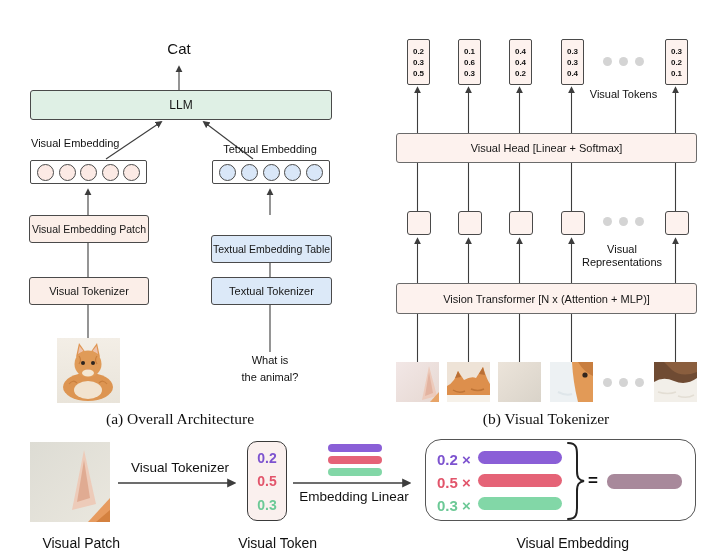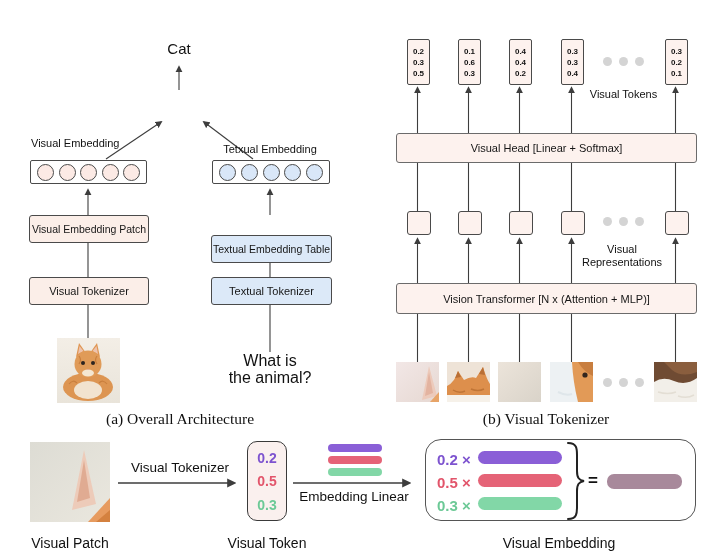--- a/index.html
+++ b/index.html
@@ -30,21 +30,21 @@
   .patch{position:absolute;z-index:2;width:43px;height:40px;overflow:hidden;}
   .c-token-box{position:absolute;z-index:2;left:247px;top:441px;width:40px;height:80px;
                background:#faf0ee;border:1.5px solid #3a3a3a;border-radius:10px;display:flex;
                flex-direction:column;align-items:center;justify-content:space-evenly;
                font-size:14px;font-weight:600;box-sizing:border-box;}
   .purpletx{color:#7d53cf;} .redtx{color:#e2556b;} .greentx{color:#6cc996;}
   .pill{position:absolute;z-index:2;border-radius:7px;}
   .eqrow-coef{position:absolute;z-index:3;font-size:15px;font-weight:600;white-space:nowrap;}
   .bigbox{position:absolute;z-index:2;left:425px;top:439px;width:271px;height:82px;
           border:1.5px solid #555;border-radius:16px;background:#fff;box-sizing:border-box;}
-  .blabel{font-size:14px;text-align:center;}
+  .blabel{font-size:14px;text-align:right;}
   .arrlabel{font-size:13.5px;text-align:center;}
 </style>
 </head>
 <body>
 
 <div class="canvas">
 
   <svg class="lines">
     <defs>
       <marker id="ah" viewBox="0 0 10 10" refX="7.5" refY="5" markerWidth="6.5" markerHeight="6.5" orient="auto-start-reverse">
@@ -84,20 +84,21 @@
       <path d="M571.5,312 L571.5,362"></path>
       <path d="M675.5,312 L675.5,362"></path>
 
       <path d="M118,483 L234,483" marker-end="url(#ah)" stroke-width="1.4"></path>
       <path d="M293,483 L409,483" marker-end="url(#ah)" stroke-width="1.4"></path>
     </g>
   </svg>
 
   <div class="lbl" style="left:159px;top:40px;width:40px;text-align:center;font-size:15px;">Cat</div>
 
+  <div class="box green" style="left:30px;top:90px;width:300px;height:28px;font-size:12px;">LLM</div>
 
   <div class="lbl small" style="left:31px;top:137px;">Visual Embedding</div>
   <div class="lbl small" style="left:210px;top:137px;width:120px;text-align:center;margin-top:6px;">Tetxual Embedding</div>
 
   <div class="cirrow" style="left:30px;top:160px;width:117px;height:24px;">
     <div class="circle cir-pink"></div>
     <div class="circle cir-pink"></div>
     <div class="circle cir-pink"></div>
     <div class="circle cir-pink"></div>
     <div class="circle cir-pink"></div>
@@ -134,21 +135,21 @@
       <circle cx="31" cy="26" r="13.5" fill="#e09b58"></circle>
       <path d="M22,18 q3,4 0,8 M40,18 q-3,4 0,8" stroke="#c97f3e" stroke-width="1.2" fill="none"></path>
       <circle cx="26" cy="25" r="2" fill="#2c2420"></circle>
       <circle cx="36" cy="25" r="2" fill="#2c2420"></circle>
       <path d="M30,31 l2,0 l-1,1.6 z" fill="#d8766c"></path>
       <ellipse cx="31" cy="35" rx="6" ry="3.5" fill="#f4e7d2"></ellipse>
       <path d="M12,46 q4,-5 8,-1 M50,46 q-4,-5 -8,-1" stroke="#c97f3e" stroke-width="1.2" fill="none"></path>
     </svg>
   </div>
 
-  <div class="lbl" style="left:220px;top:352px;width:100px;text-align:center;font-size:16px;line-height:17px;">
+  <div class="lbl" style="left:220px;top:352px;width:100px;text-align:center;font-size:11px;line-height:17px;">
     <div>What is</div>
     <div>the animal?</div>
   </div>
 
   <div class="lbl caption" style="left:80px;top:410px;width:200px;">(a) Overall Architecture</div>
 
   <div class="tokbox" style="left:407px;top:39px;">
     <span>0.2</span>
     <span>0.3</span>
     <span>0.5</span>

